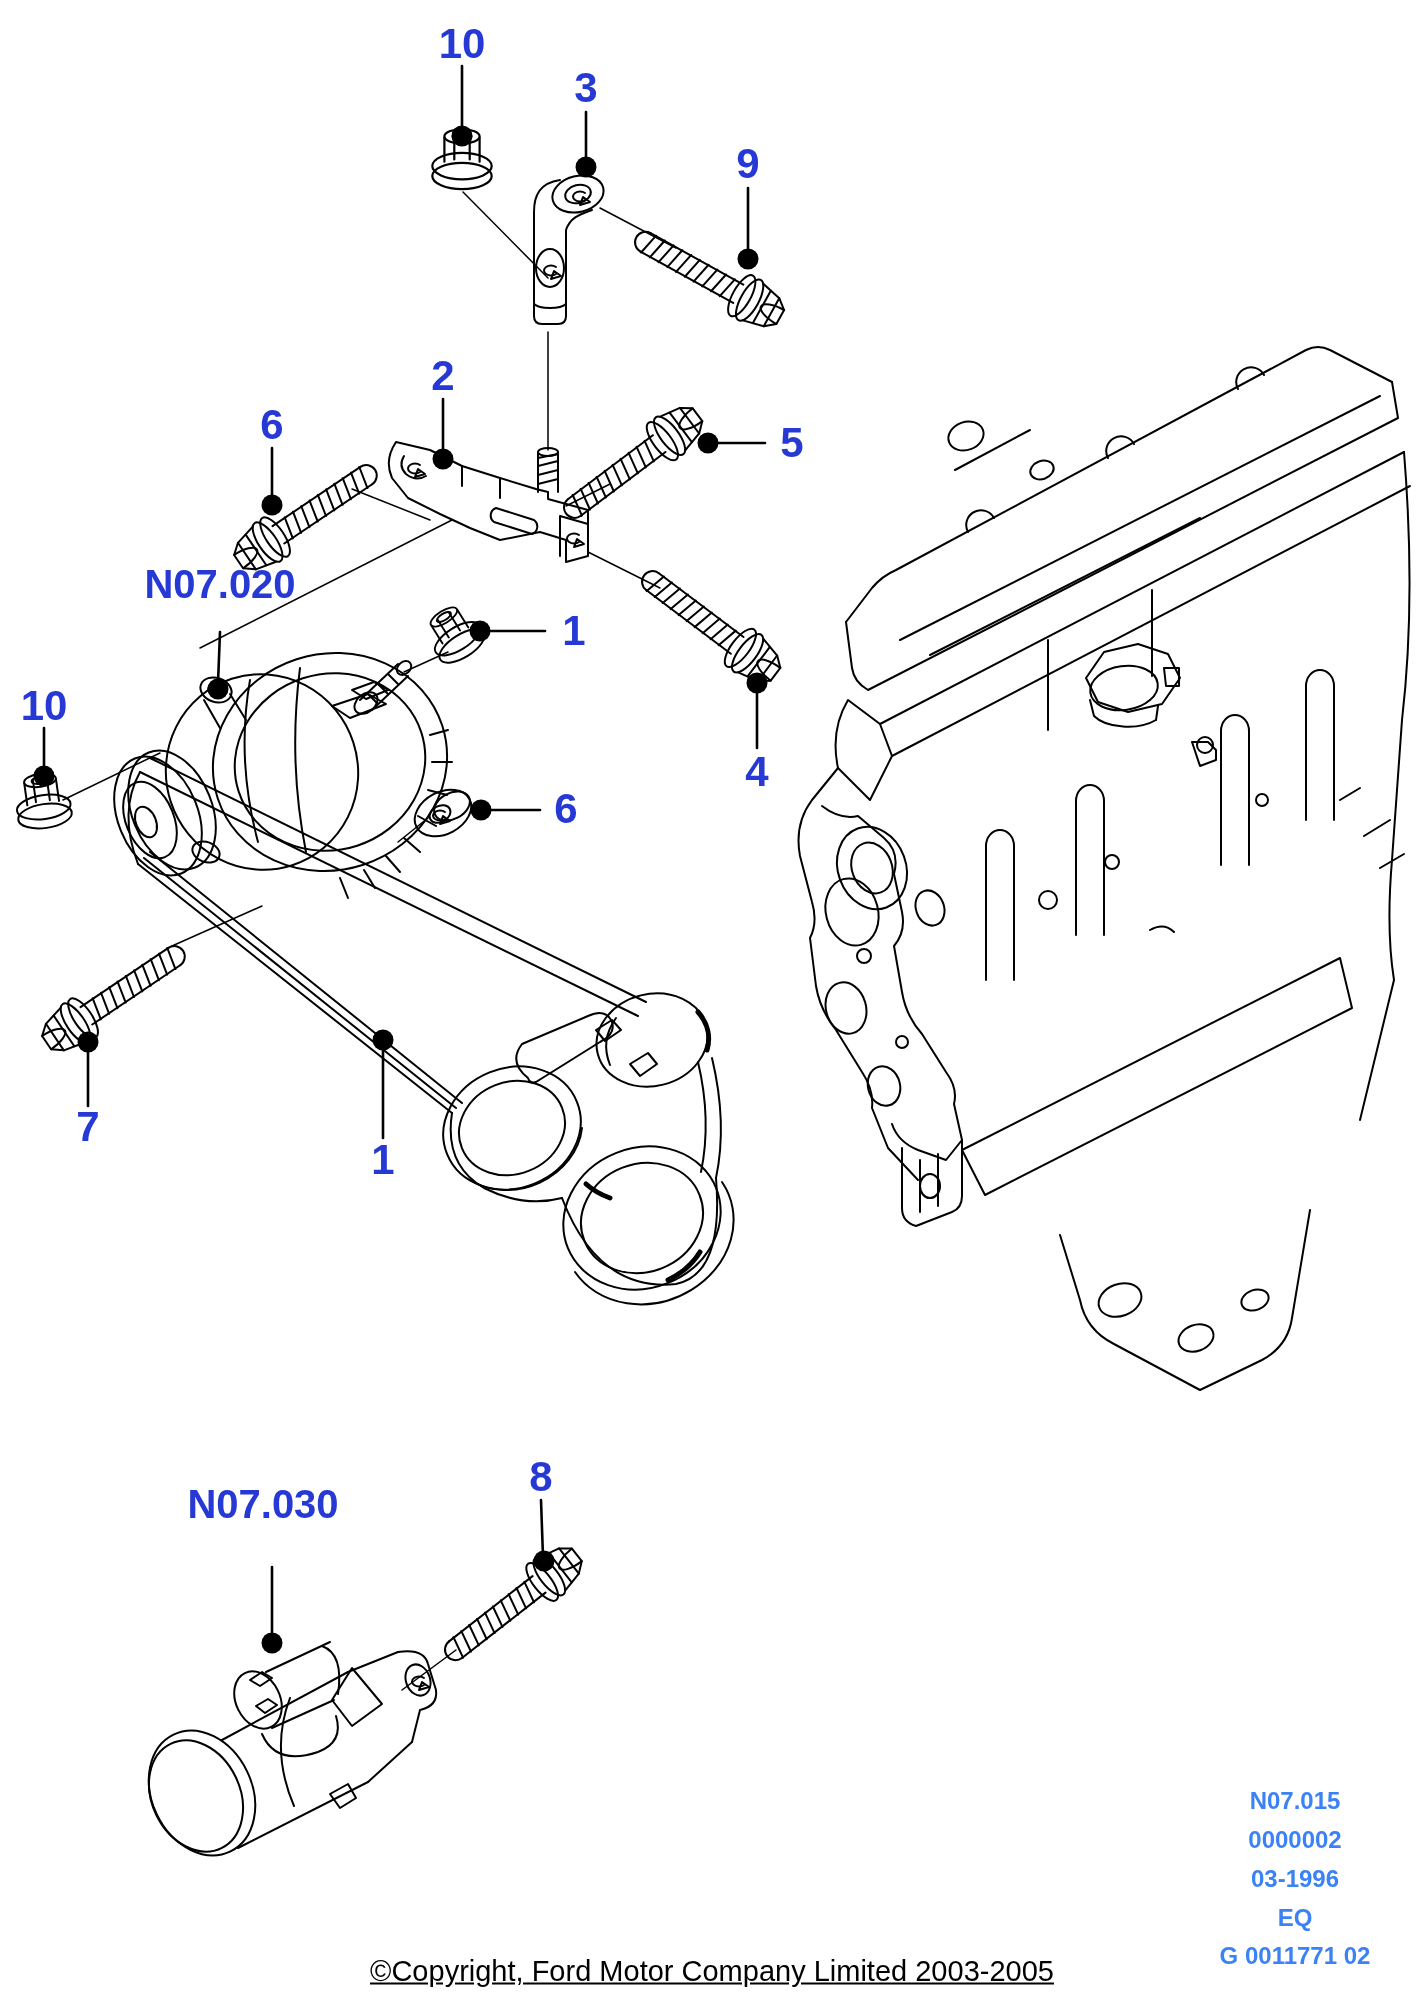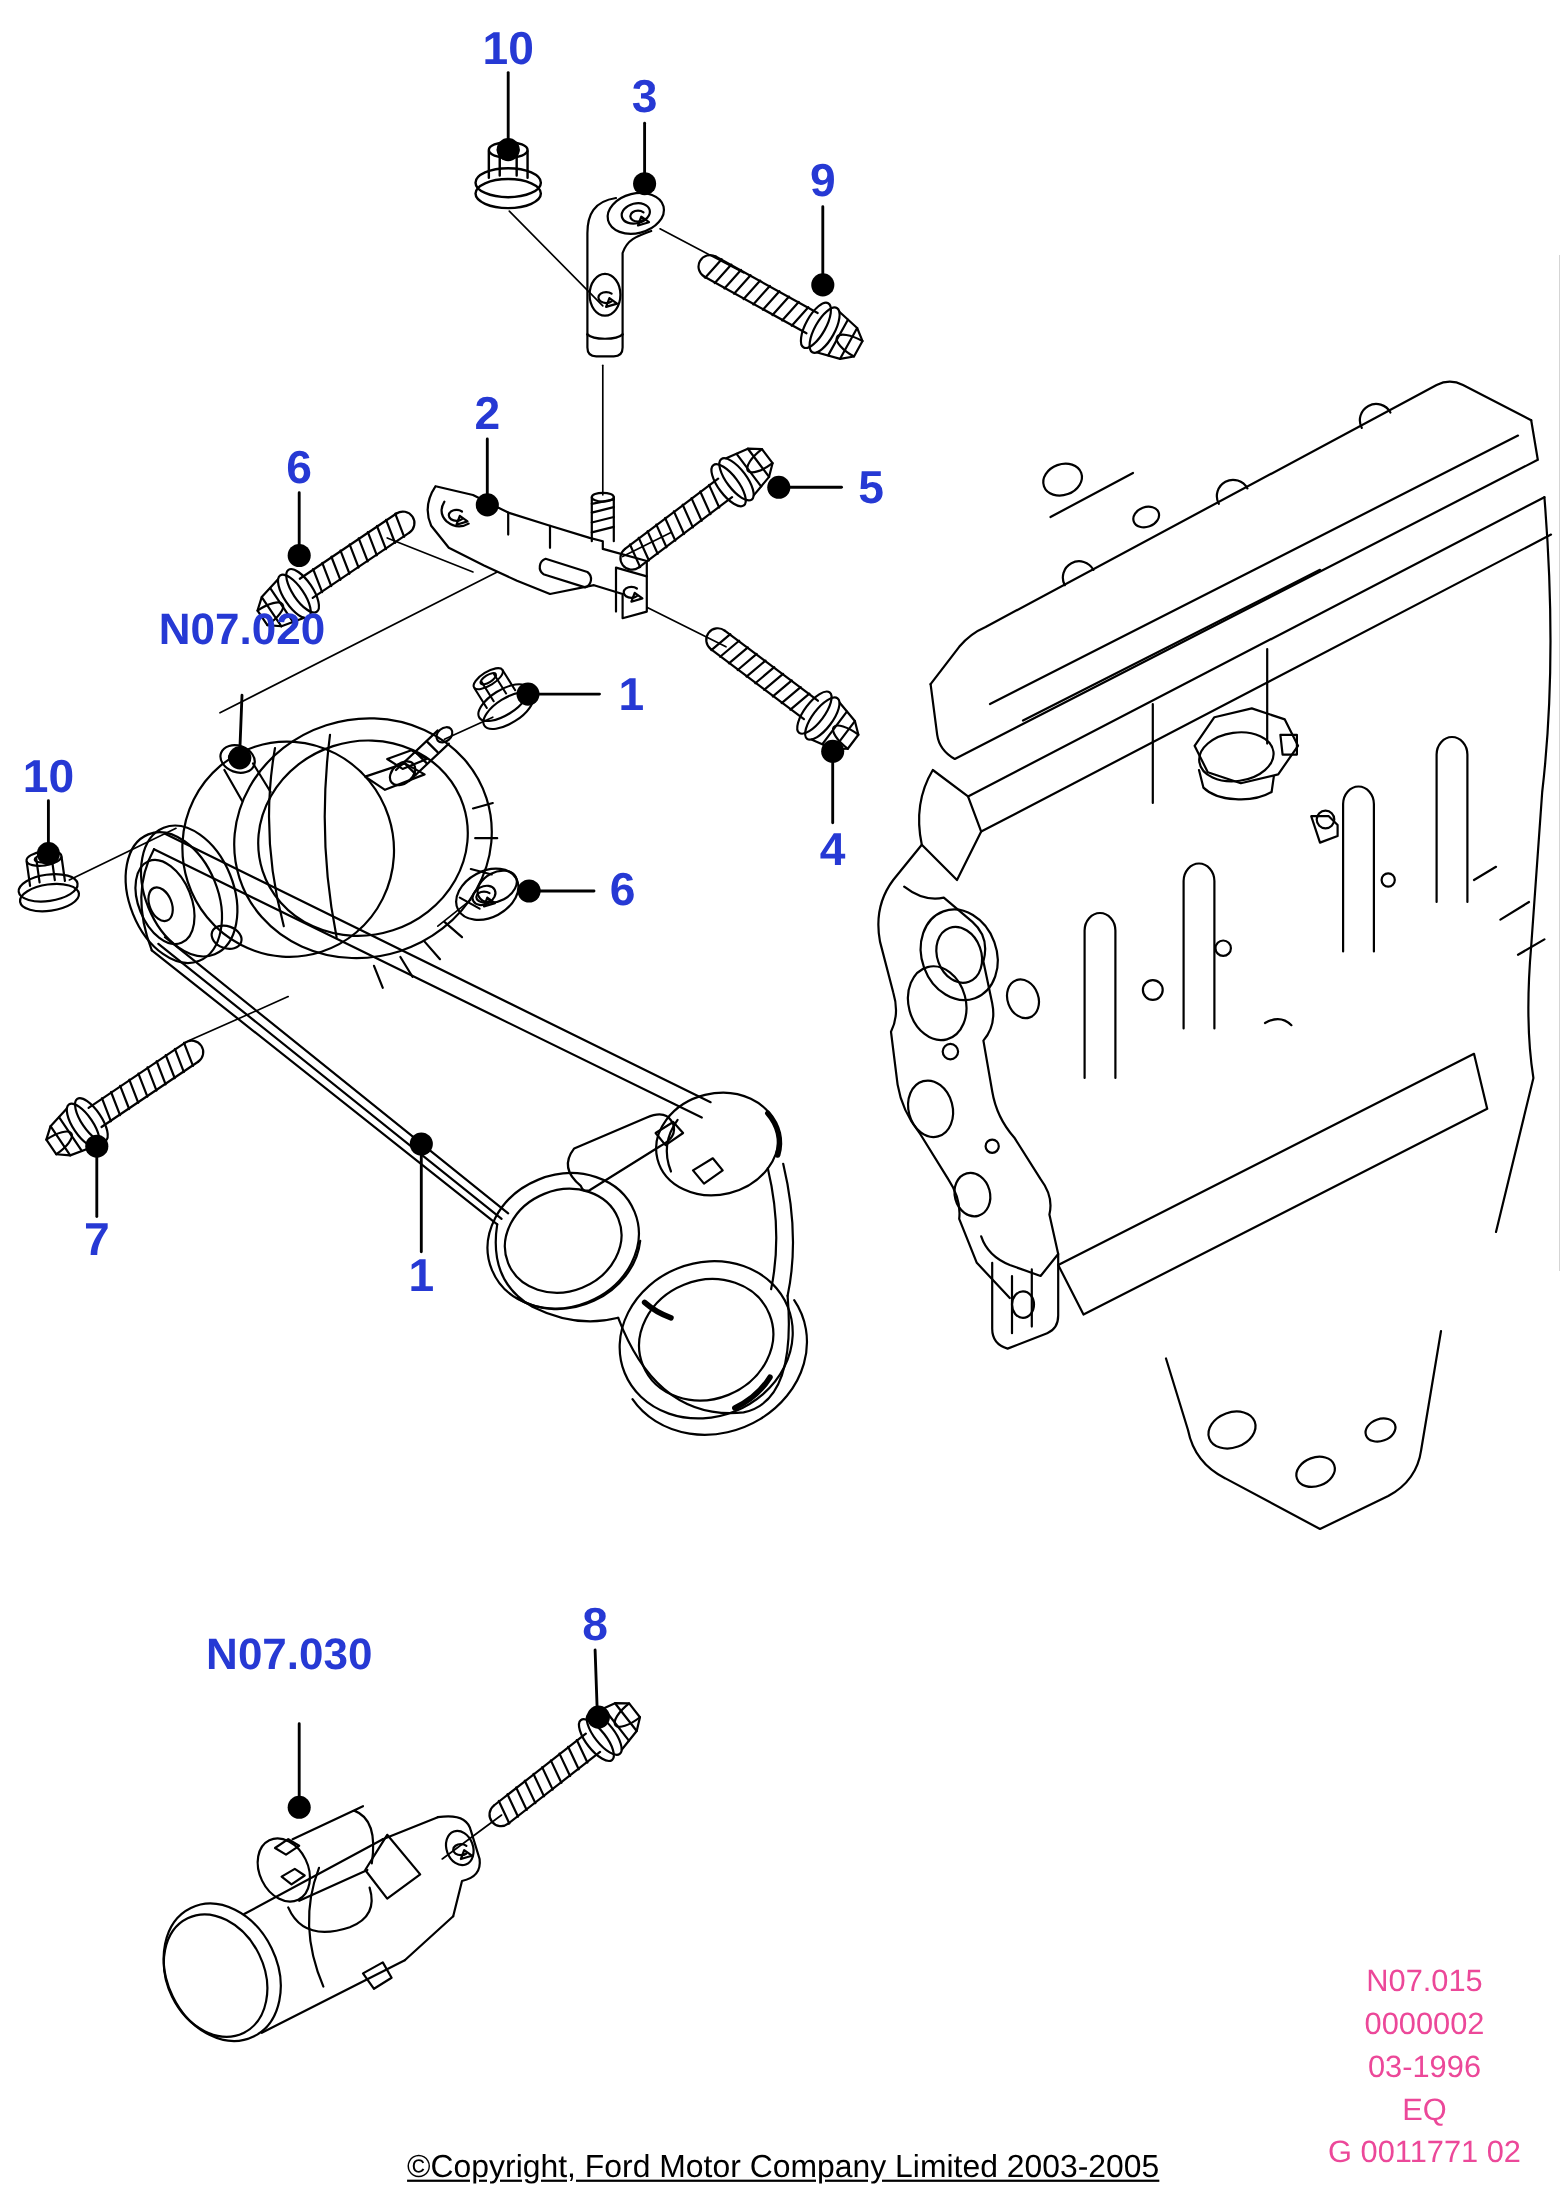--- a/index.html
+++ b/index.html
@@ -32,21 +32,21 @@
     position:absolute;transform:translate(-50%,-50%);
     color:var(--callout-blue);font-size:40px;font-weight:bold;
     white-space:nowrap;line-height:1;cursor:pointer;
   }
   .copyright{
     position:absolute;transform:translate(-50%,-50%);
     color:#000;font-size:29px;white-space:nowrap;text-decoration:underline;
   }
   .infoline{
     position:absolute;transform:translate(-50%,-50%);
-    color:#ec4899;font-size:28px;white-space:nowrap;
+    color:#3b82f6;font-size:24px;white-space:nowrap;font-weight:bold;
   }
 </style>
 </head>
 <body>
 
 <div class="stage">
 
   <svg class="art" viewBox="0 0 1418 2000">
     <defs>
       <g id="fnut">
@@ -297,21 +297,21 @@
   <div class="callout" style="left:272px;top:425px">6</div>
   <div class="callout" style="left:792px;top:443px">5</div>
   <div class="callout" style="left:757px;top:772px">4</div>
   <div class="callout" style="left:574px;top:631px">1</div>
   <div class="callout" style="left:566px;top:809px">6</div>
   <div class="callout" style="left:44px;top:706px">10</div>
   <div class="callout" style="left:88px;top:1127px">7</div>
   <div class="callout" style="left:383px;top:1160px">1</div>
   <div class="callout" style="left:541px;top:1477px">8</div>
 
-  <div class="ref" style="left:220px;top:572px">N07.020</div>
+  <div class="ref" style="left:220px;top:584px">N07.020</div>
   <div class="ref" style="left:263px;top:1504px">N07.030</div>
 
   <div class="infoline" style="left:1295px;top:1801px">N07.015</div>
   <div class="infoline" style="left:1295px;top:1840px">0000002</div>
   <div class="infoline" style="left:1295px;top:1879px">03-1996</div>
   <div class="infoline" style="left:1295px;top:1918px">EQ</div>
   <div class="infoline" style="left:1295px;top:1956px">G 0011771 02</div>
 
   <div class="copyright" style="left:712px;top:1971px">©Copyright, Ford Motor Company Limited 2003-2005</div>
 

